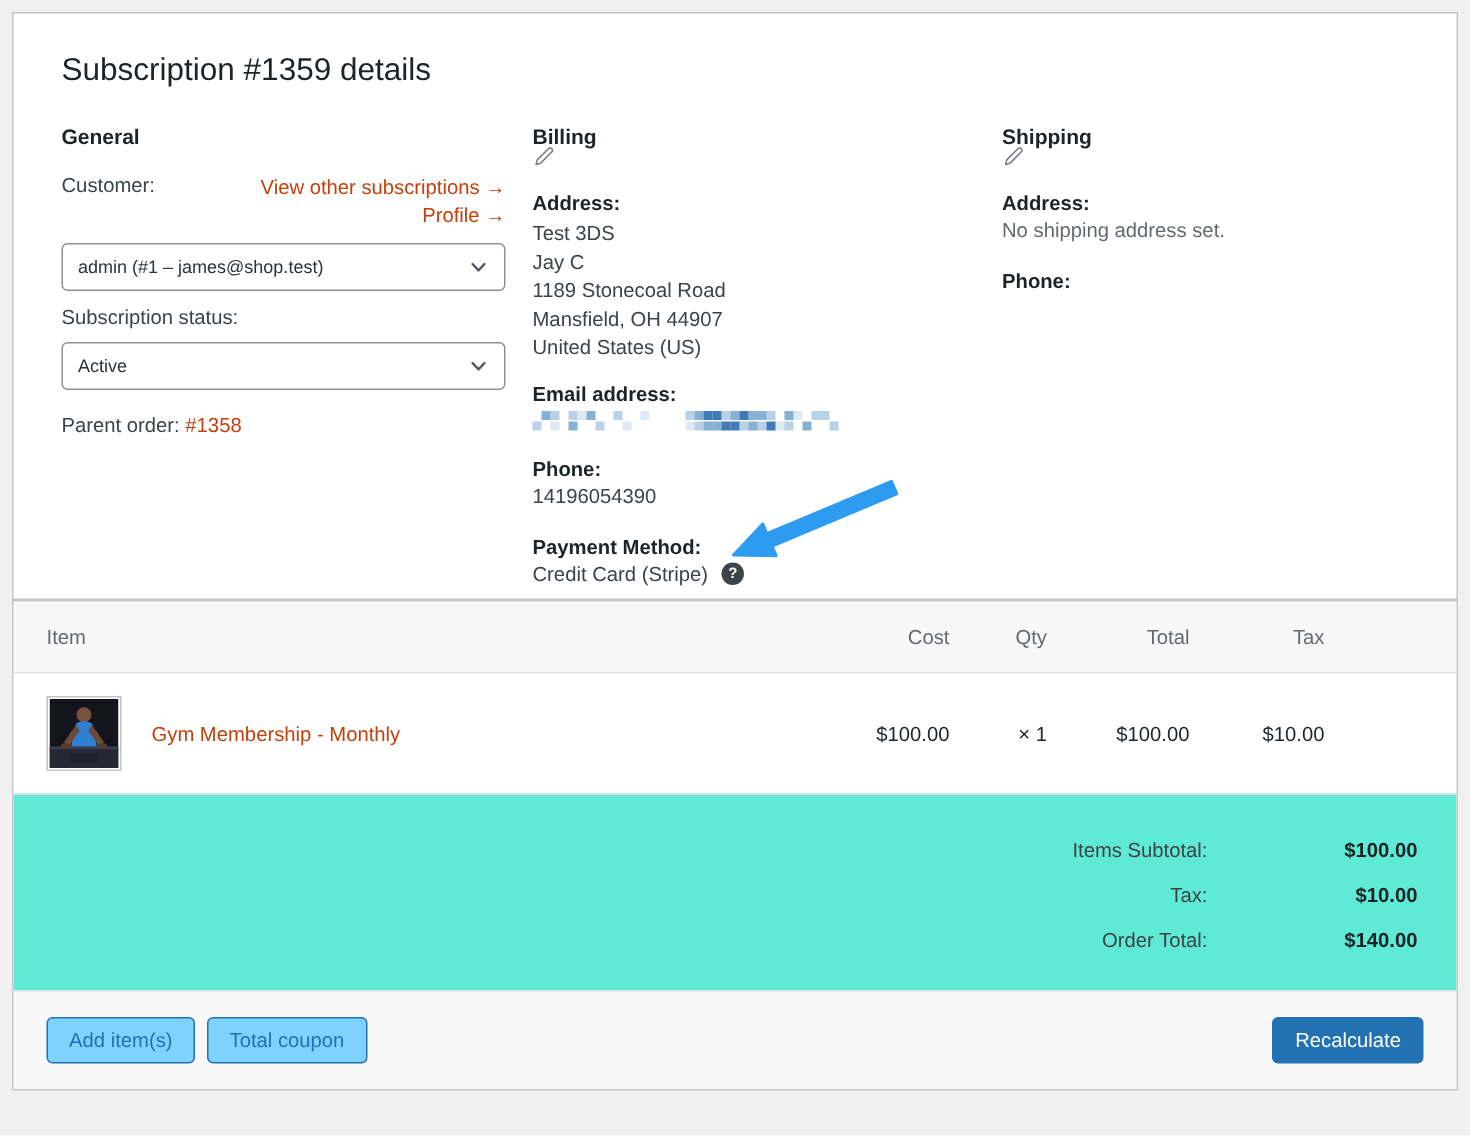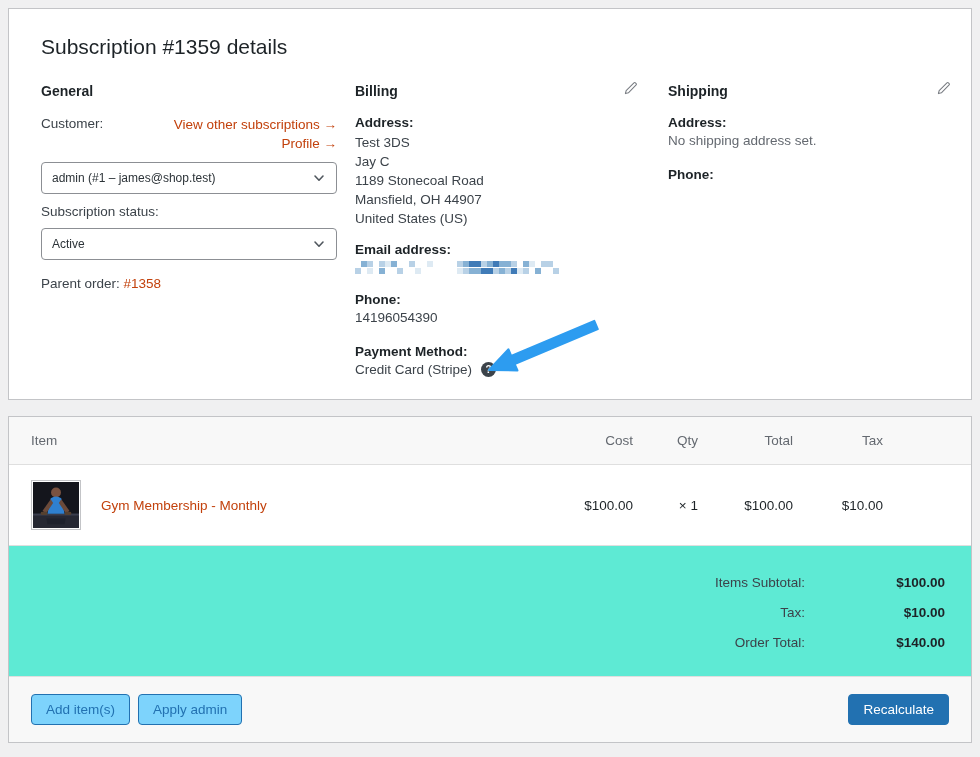--- a/index.html
+++ b/index.html
@@ -6,31 +6,31 @@
   html,body { width:980px; height:757px; }
   body {
     background:#f0f0f1;
     font-family:"Liberation Sans","DejaVu Sans",sans-serif;
     font-size:13.5px;
     color:#3c434a;
     padding:8px;
   }
   .panel { background:#fff; border:1px solid #c3c4c7; }
   .panel-details { height:392px; position:relative; padding:20px 20px 0 32px; }
-  .panel-items { height:327px; display:flex; flex-direction:column; overflow:hidden;margin-top:16px; }
+  .panel-items { height:327px; display:flex; flex-direction:column; overflow:hidden; }
 
   h1.page-title { font-size:21px; font-weight:400; color:#1d2327; margin:6px 0 24px 0; }
 
   .columns { display:flex; }
   .col-general { width:296px; margin-right:18px; flex:none; }
   .col-billing { flex:1; margin-right:30px; position:relative; }
   .col-shipping { flex:1; position:relative; }
 
   .section-heading { font-size:14px; font-weight:700; color:#1d2327; margin-bottom:16px; }
-  .heading-row { display:flex; justify-content:space-between; align-items:flex-start; margin-bottom:16px; }
+  .heading-row { display:flex; justify-content:space-between; align-items:flex-start; margin-bottom:16px;flex-direction:column; }
   .heading-row .section-heading { margin-bottom:0; }
   .pencil { width:15px; height:15px; cursor:pointer; margin-top:-2px; }
 
   .customer-row { display:flex; justify-content:space-between; }
   .customer-label { padding-top:1px; }
   .customer-links { text-align:right; line-height:19px; }
   a, .link { color:#c2410c; cursor:pointer; }
 
   .select {
     height:32px; border:1px solid #8c8f94; border-radius:4px; background:#fff;
@@ -297,16 +297,16 @@
       <span class="totals-value">$10.00</span>
     </div>
     <div class="totals-row">
       <span class="totals-label">Order Total:</span>
       <span class="totals-value">$140.00</span>
     </div>
   </div>
 
   <div class="footer-actions">
     <button class="btn btn-secondary">Add item(s)</button>
-    <button class="btn btn-secondary">Apply admin</button>
+    <button class="btn btn-secondary">Total coupon</button>
     <button class="btn btn-primary">Recalculate</button>
   </div>
 </div>
 
 </body></html>

